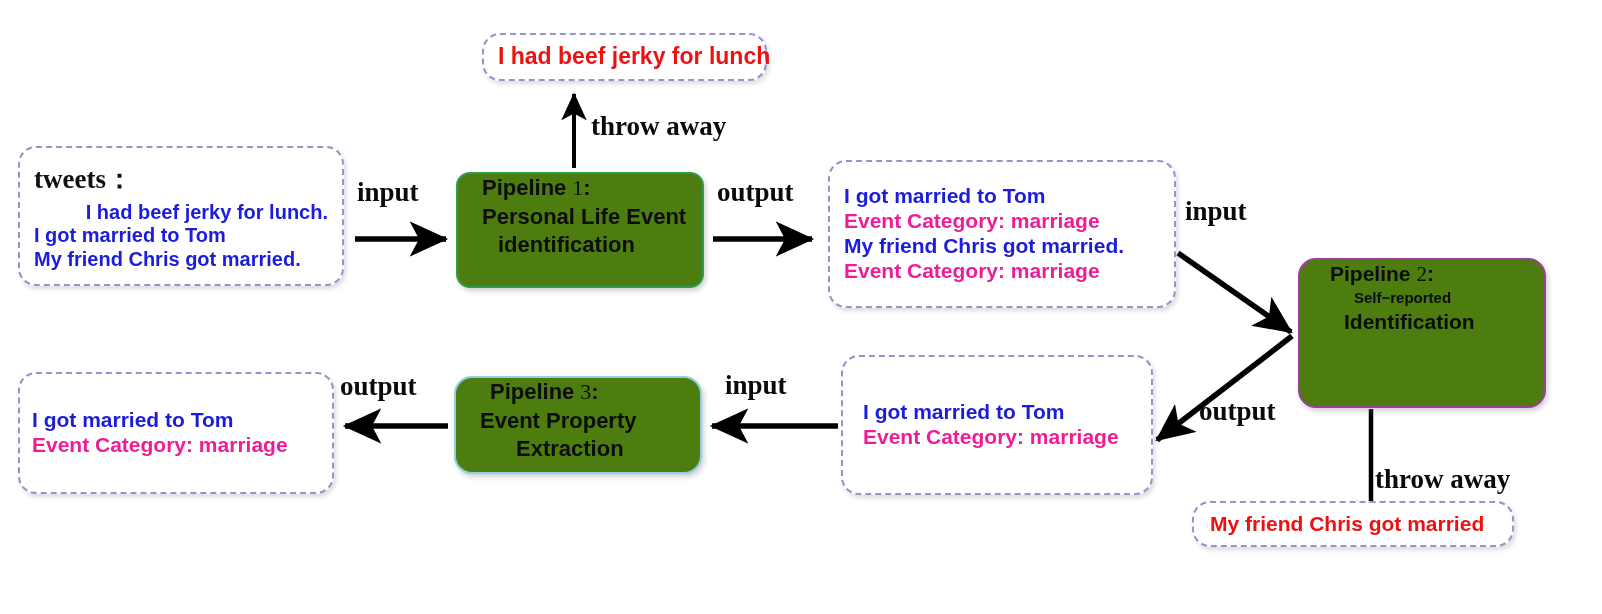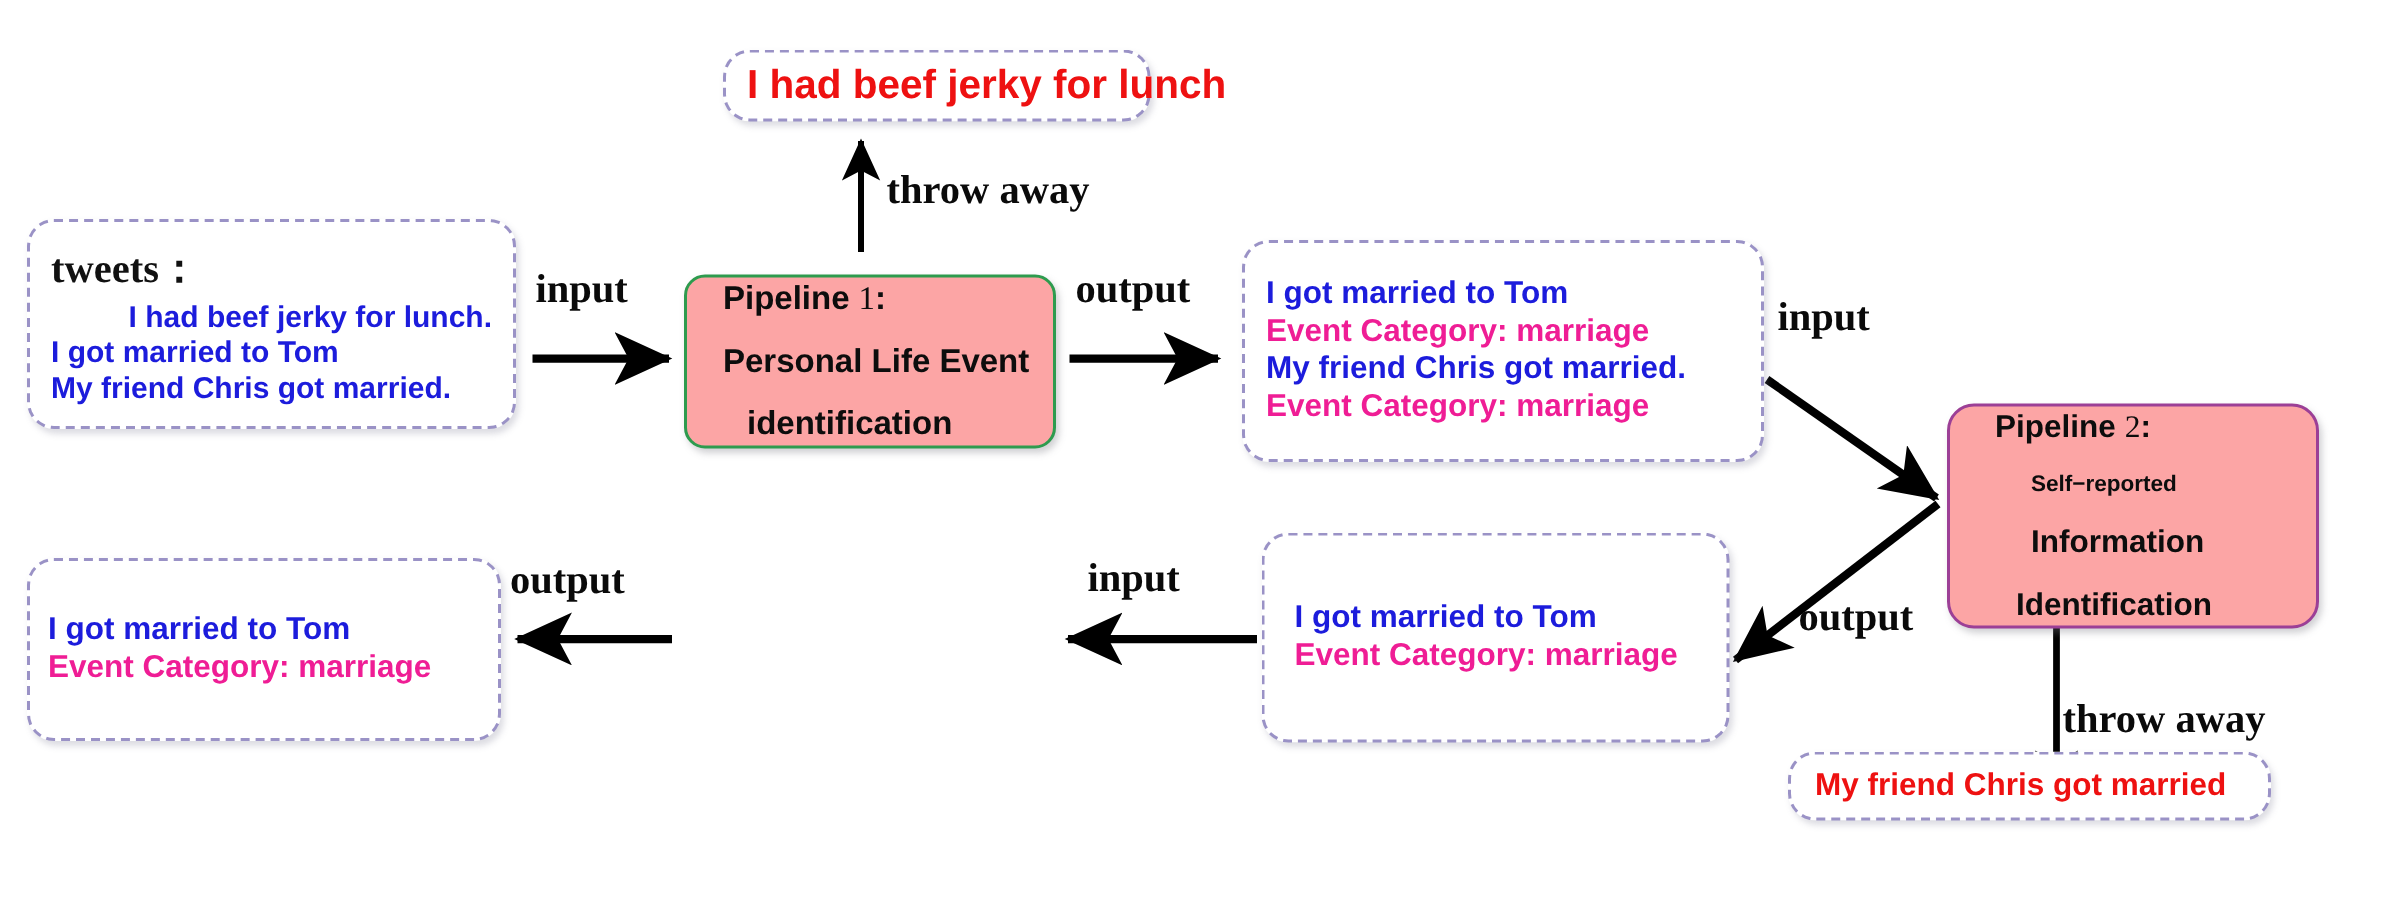--- a/index.html
+++ b/index.html
@@ -17,23 +17,23 @@
     border-radius:18px;
     background:#ffffff;
     box-shadow:2px 3px 4px rgba(140,140,160,.30);
     display:flex;flex-direction:column;justify-content:center;
   }
   .solidbox{
     position:absolute;
     box-sizing:border-box;
     border:2.5px solid #2e9b4e;
     border-radius:14px;
-    background:#fca5a5;
+    background:#4d7c0f;
     box-shadow:2px 3px 5px rgba(120,120,130,.35);
-    display:flex;flex-direction:column;justify-content:space-between;margin-top:11px;
+    display:flex;flex-direction:column;justify-content:flex-start;
   }
   .solidbox.purple{border-color:#9c3f96;border-radius:18px;}
   .solidbox.lblue{border-color:#8ecfe0;border-radius:18px;}
 
   .line{
     font-weight:bold;
     font-family:"Liberation Sans", sans-serif;
     line-height:1.18;
     white-space:nowrap;
   }
@@ -108,21 +108,21 @@
     <g>
       <line x1="838" y1="426" x2="712" y2="426" stroke="#000" stroke-width="5.5" marker-end="url(#ah)"></line>
     </g>
 
     <g>
       <line x1="448" y1="426" x2="345" y2="426" stroke="#000" stroke-width="5.5" marker-end="url(#ah)"></line>
     </g>
   </svg>
 
   <div class="dashbox" style="left:482px;top:33px;width:285px;height:48px;padding:0 14px;">
-    <div class="line red" style="font-size:27px;">I had beef jerky for lunch</div>
+    <div class="line red" style="font-size:23px;">I had beef jerky for lunch</div>
   </div>
 
   <div class="dashbox" style="left:18px;top:146px;width:326px;height:140px;padding:8px 14px;">
     <div class="serif-head" style="font-size:27px;margin-bottom:4px;">tweets：</div>
     <div class="line blue" style="font-size:20px;text-align:right;">I had beef jerky for lunch.</div>
     <div class="line blue" style="font-size:20px;">I got married to Tom</div>
     <div class="line blue" style="font-size:20px;">My friend Chris got married.</div>
   </div>
 
   <div class="solidbox" style="left:456px;top:172px;width:248px;height:116px;padding:0 10px;">
@@ -138,29 +138,35 @@
     <div class="line magenta" style="font-size:21px;">Event Category: marriage</div>
     <div class="line blue" style="font-size:21px;">My friend Chris got married.</div>
     <div class="line magenta" style="font-size:21px;">Event Category: marriage</div>
   </div>
 
   <div class="solidbox purple" style="left:1298px;top:258px;width:248px;height:150px;padding:0 22px;">
     <div class="pl" style="font-size:21px;padding-left:8px;">
       <span>Pipeline</span><span class="num" style="padding-left:6px;">2</span><span>:</span>
     </div>
     <div class="pl" style="font-size:15px;padding-left:32px;">Self−reported</div>
-    <div class="pl" style="font-size:21px;padding-left:32px;">Information</div>
     <div class="pl" style="font-size:21px;padding-left:22px;">Identification</div>
   </div>
 
   <div class="dashbox" style="left:841px;top:355px;width:312px;height:140px;padding:6px 20px;">
     <div class="line blue" style="font-size:21px;">I got married to Tom</div>
     <div class="line magenta" style="font-size:21px;">Event Category: marriage</div>
   </div>
 
+  <div class="solidbox lblue" style="left:454px;top:376px;width:248px;height:98px;padding:0 10px;">
+    <div class="pl" style="font-size:22px;padding-left:24px;">
+      <span>Pipeline</span><span class="num" style="padding-left:6px;">3</span><span>:</span>
+    </div>
+    <div class="pl" style="font-size:22px;padding-left:14px;">Event Property</div>
+    <div class="pl" style="font-size:22px;padding-left:50px;">Extraction</div>
+  </div>
 
   <div class="dashbox" style="left:18px;top:372px;width:316px;height:122px;padding:6px 12px;">
     <div class="line blue" style="font-size:21px;">I got married to Tom</div>
     <div class="line magenta" style="font-size:21px;">Event Category: marriage</div>
   </div>
 
   <div class="dashbox" style="left:1192px;top:501px;width:322px;height:46px;padding:0 16px;">
     <div class="line red" style="font-size:21px;">My friend Chris got married</div>
   </div>
 

